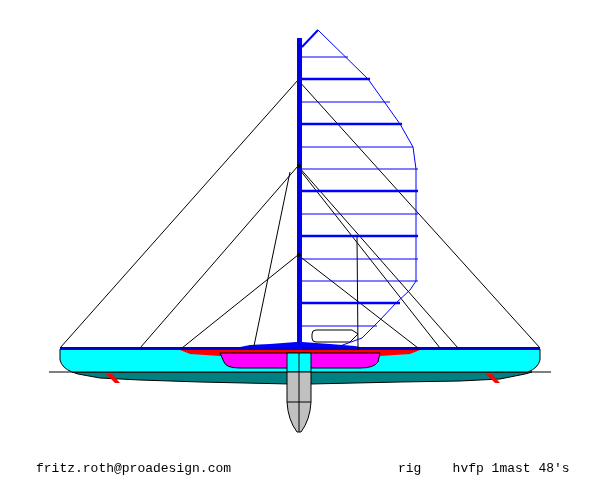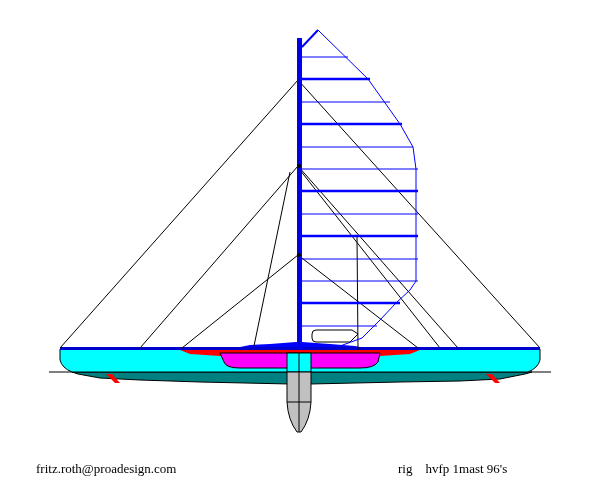--- a/index.html
+++ b/index.html
@@ -1,20 +1,20 @@
 <!DOCTYPE html>
 <html><head>
   <meta charset="utf-8">
   <style>
     html, body { margin: 0; padding: 0; background: #ffffff; }
     body { width: 600px; height: 500px; position: relative; overflow: hidden; }
     #drawing { position: absolute; left: 0; top: 0; width: 600px; height: 500px; }
     .caption {
       position: absolute;
-      font-family: Liberation Serif, serif;
+      font-family: Liberation Mono, monospace;
       font-size: 13px;
       color: #000;
       white-space: pre;
       top: 461px;
     }
     #email { left: 36px; }
     #title { left: 398px; }
   </style>
 </head>
 <body>
@@ -79,13 +79,13 @@
   </g>
 
   <rect x="297" y="38" width="5" height="312" fill="#0000ff"></rect>
   <line x1="299" y1="40" x2="299" y2="350" stroke="#0000aa" stroke-width="1"></line>
 
   <circle cx="299" cy="166" r="2" fill="#000"></circle>
   <circle cx="299" cy="255" r="2" fill="#000"></circle>
 </svg>
 
 <div id="email" class="caption">fritz.roth@proadesign.com</div>
-<div id="title" class="caption">rig    hvfp 1mast 96's</div>
+<div id="title" class="caption">rig    hvfp 1mast 48's</div>
 
 </body></html>

